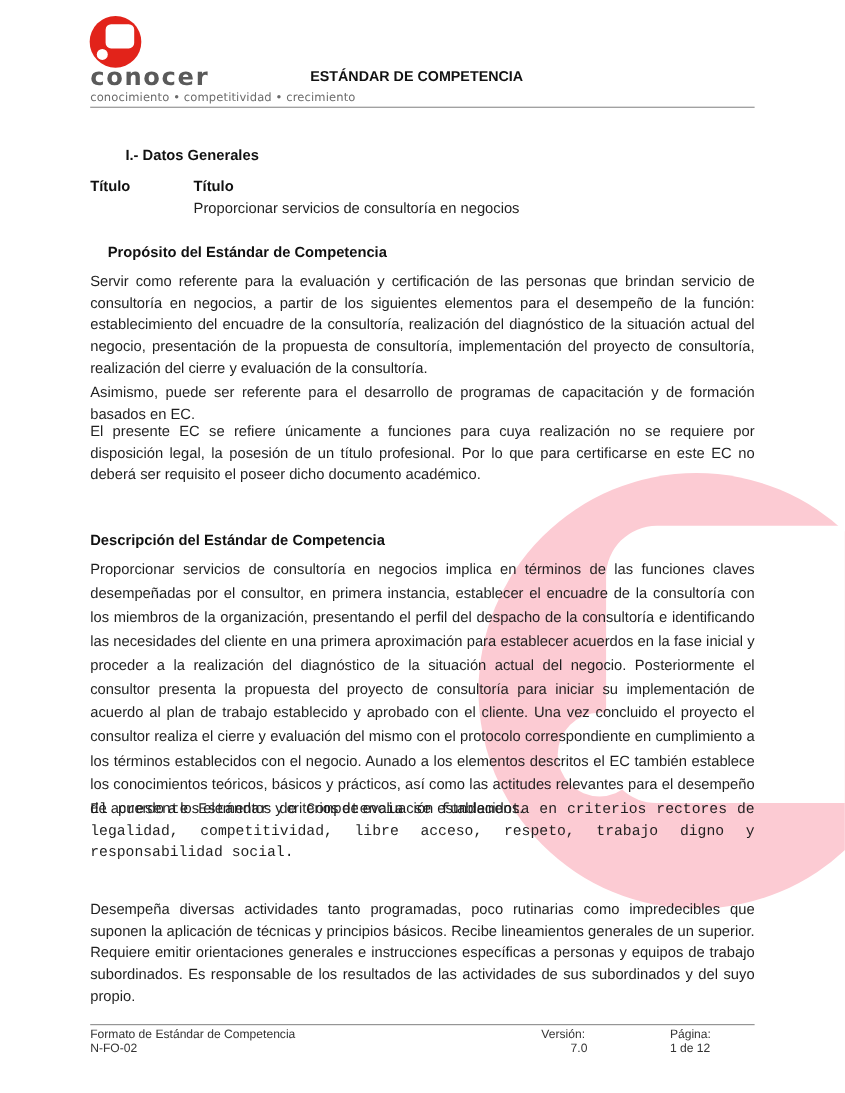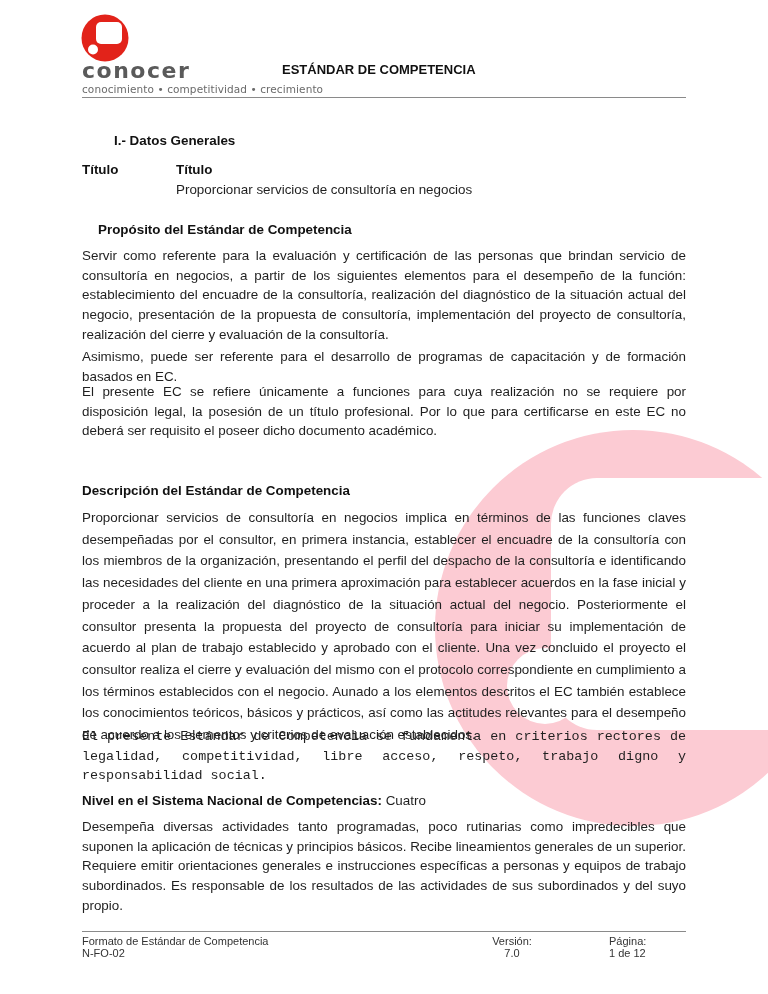--- a/index.html
+++ b/index.html
@@ -130,26 +130,23 @@
 
   <div class="txt bold" style="top:220px;padding-left:16px;">Propósito del Estándar de Competencia</div>
   <div class="txt justify" style="top:246px;">Servir como referente para la evaluación y certificación de las personas que brindan servicio de consultoría en negocios, a partir de los siguientes elementos para el desempeño de la función: establecimiento del encuadre de la consultoría, realización del diagnóstico de la situación actual del negocio, presentación de la propuesta de consultoría, implementación del proyecto de consultoría, realización del cierre y evaluación de la consultoría.</div>
   <div class="txt justify" style="top:347px;">Asimismo, puede ser referente para el desarrollo de programas de capacitación y de formación basados en EC.</div>
   <div class="txt justify" style="top:382px;">El presente EC se refiere únicamente a funciones para cuya realización no se requiere por disposición legal, la posesión de un título profesional. Por lo que para certificarse en este EC no deberá ser requisito el poseer dicho documento académico.</div>
 
   <div class="txt bold" style="top:481px;">Descripción del Estándar de Competencia</div>
   <div class="txt justify" style="top:507px; line-height:21.7px;">Proporcionar servicios de consultoría en negocios implica en términos de las funciones claves desempeñadas por el consultor, en primera instancia, establecer el encuadre de la consultoría con los miembros de la organización, presentando el perfil del despacho de la consultoría e identificando las necesidades del cliente en una primera aproximación para establecer acuerdos en la fase inicial y proceder a la realización del diagnóstico de la situación actual del negocio. Posteriormente el consultor presenta la propuesta del proyecto de consultoría para iniciar su implementación de acuerdo al plan de trabajo establecido y aprobado con el cliente. Una vez concluido el proyecto el consultor realiza el cierre y evaluación del mismo con el protocolo correspondiente en cumplimiento a los términos establecidos con el negocio. Aunado a los elementos descritos el EC también establece los conocimientos teóricos, básicos y prácticos, así como las actitudes relevantes para el desempeño de acuerdo a los elementos y criterios de evaluación establecidos.</div>
   <div class="txt justify" style="top:727px;font-family:Liberation Mono, monospace;">El presente Estándar de Competencia se fundamenta en criterios rectores de legalidad, competitividad, libre acceso, respeto, trabajo digno y responsabilidad social.</div>
 
-  <div class="txt" style="top:791px;">
-    <span class="bold">Nivel en el Sistema Nacional de Competencias:</span><span> Cuatro</span>
-  </div>
   <div class="txt justify" style="top:817px;">Desempeña diversas actividades tanto programadas, poco rutinarias como impredecibles que suponen la aplicación de técnicas y principios básicos. Recibe lineamientos generales de un superior. Requiere emitir orientaciones generales e instrucciones específicas a personas y equipos de trabajo subordinados. Es responsable de los resultados de las actividades de sus subordinados y del suyo propio.</div>
 
   <div class="footer-rule"></div>
   <div class="foot" style="left:82px; top:935px;">Formato de Estándar de Competencia</div>
   <div class="foot" style="left:82px; top:947px;">N-FO-02</div>
   <div class="foot" style="left:490px; top:935px; width:44px; text-align:center;">Versión:</div>
-  <div class="foot" style="left:490px; top:947px; width:44px; text-align:center;">7.0</div>
+  <div class="foot" style="left:490px; top:947px; width:44px; text-align:right;">7.0</div>
   <div class="foot" style="left:609px; top:935px;">Página:</div>
   <div class="foot" style="left:609px; top:947px;">1 de 12</div>
 
 </div>
 
 </body></html>

